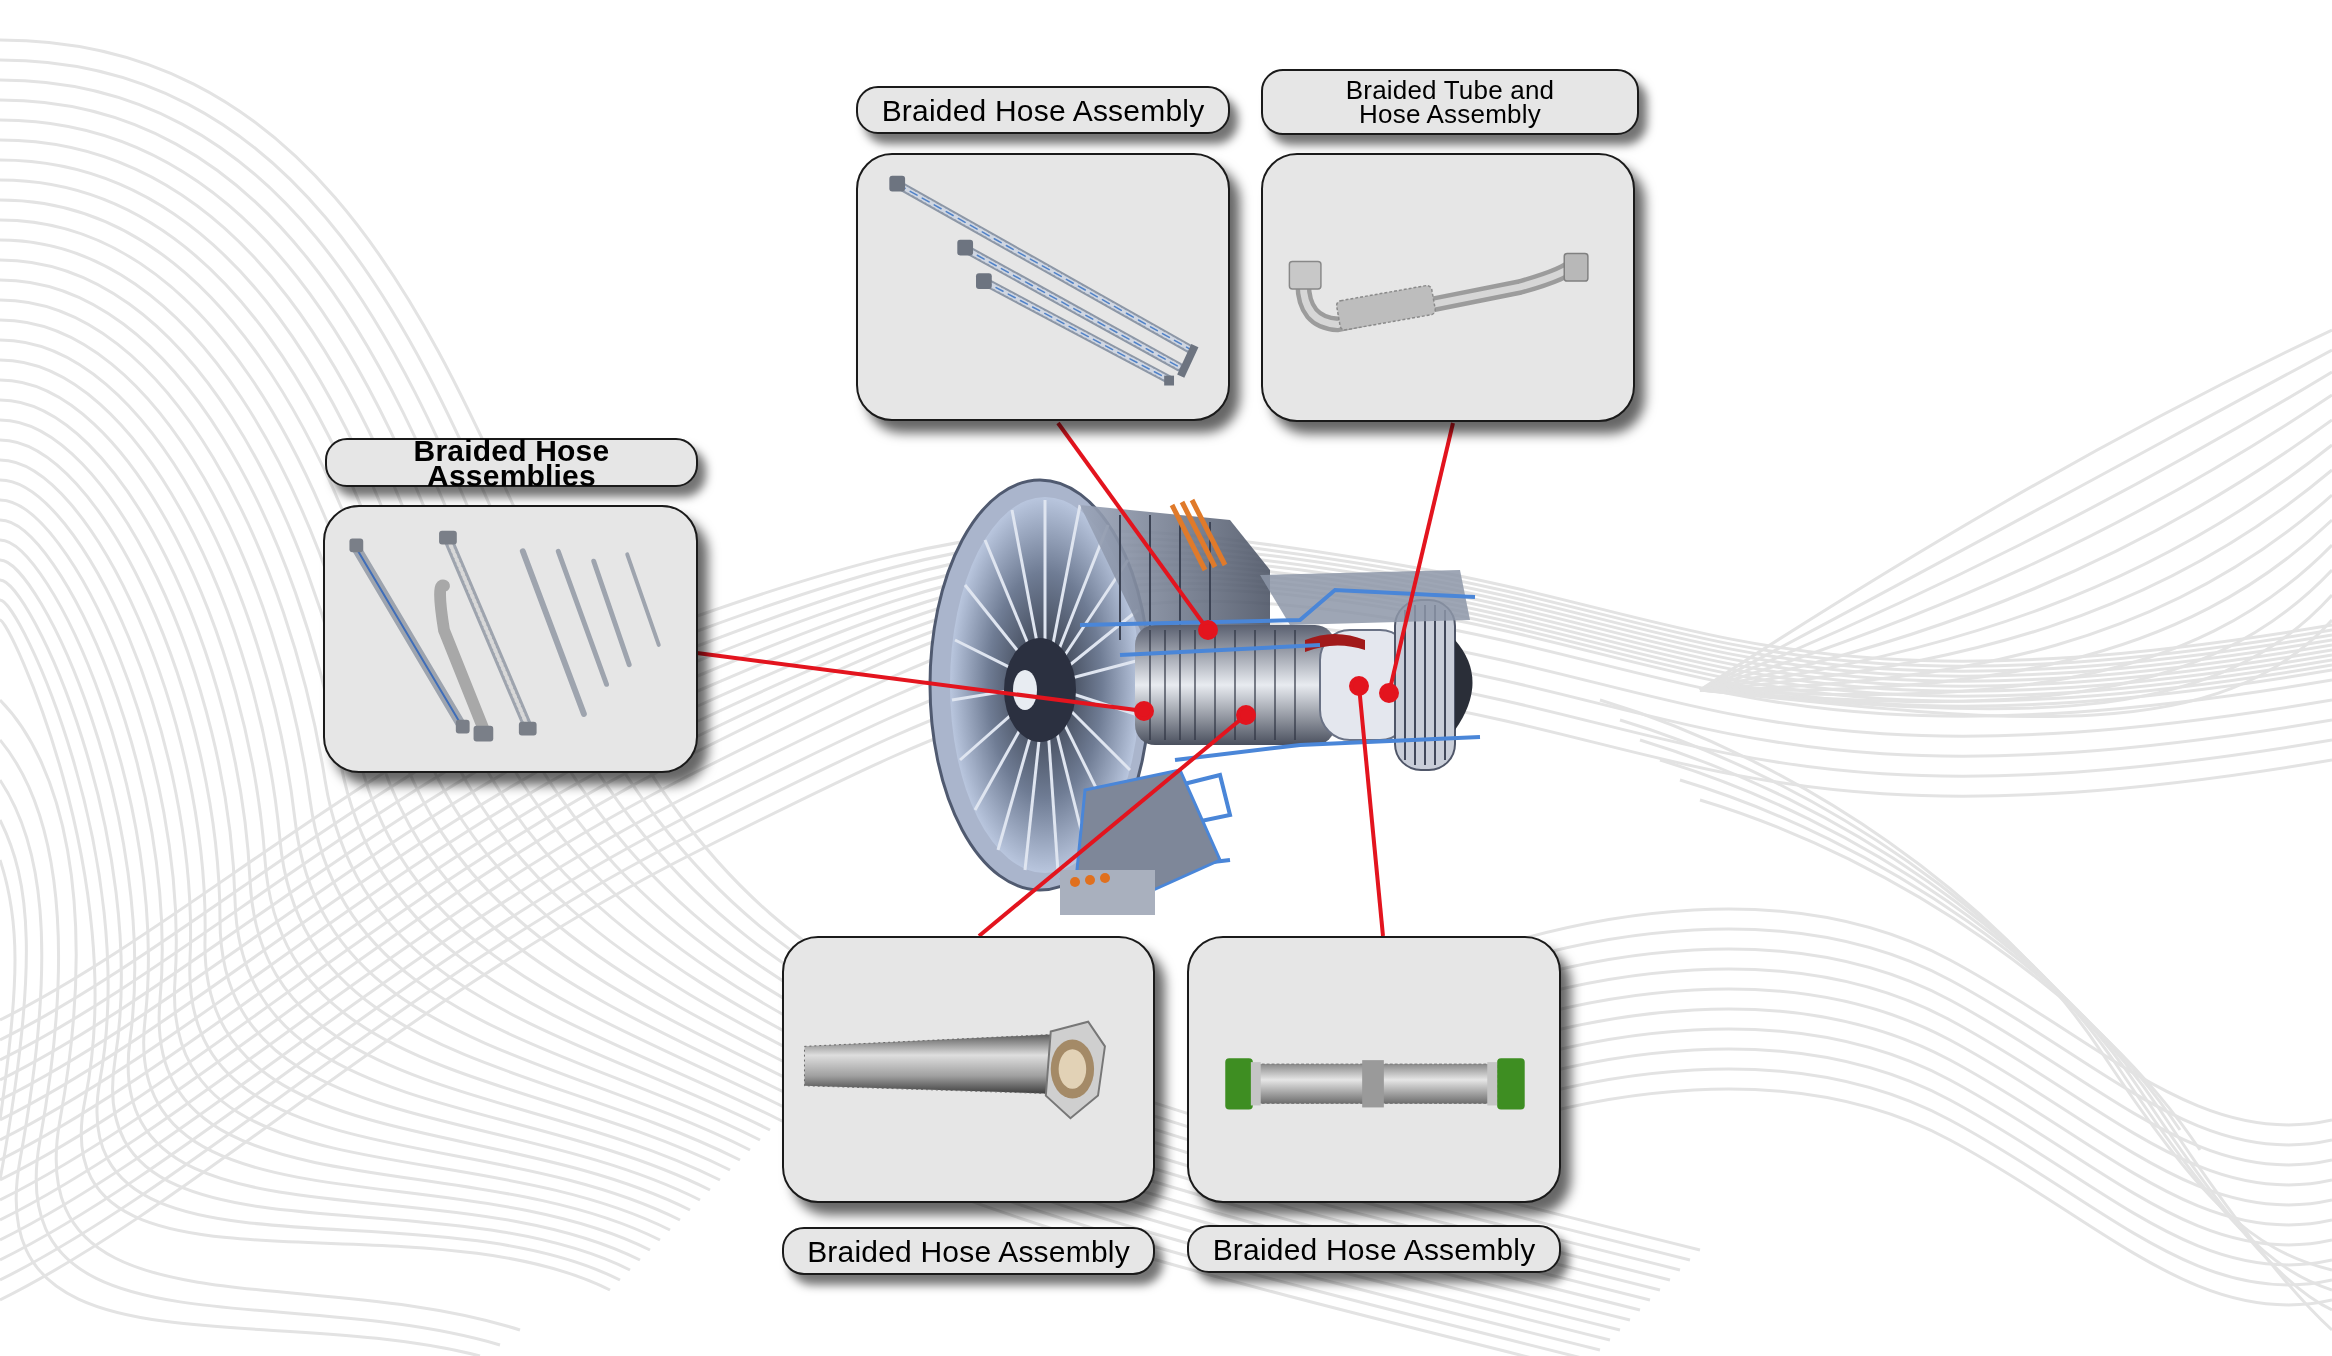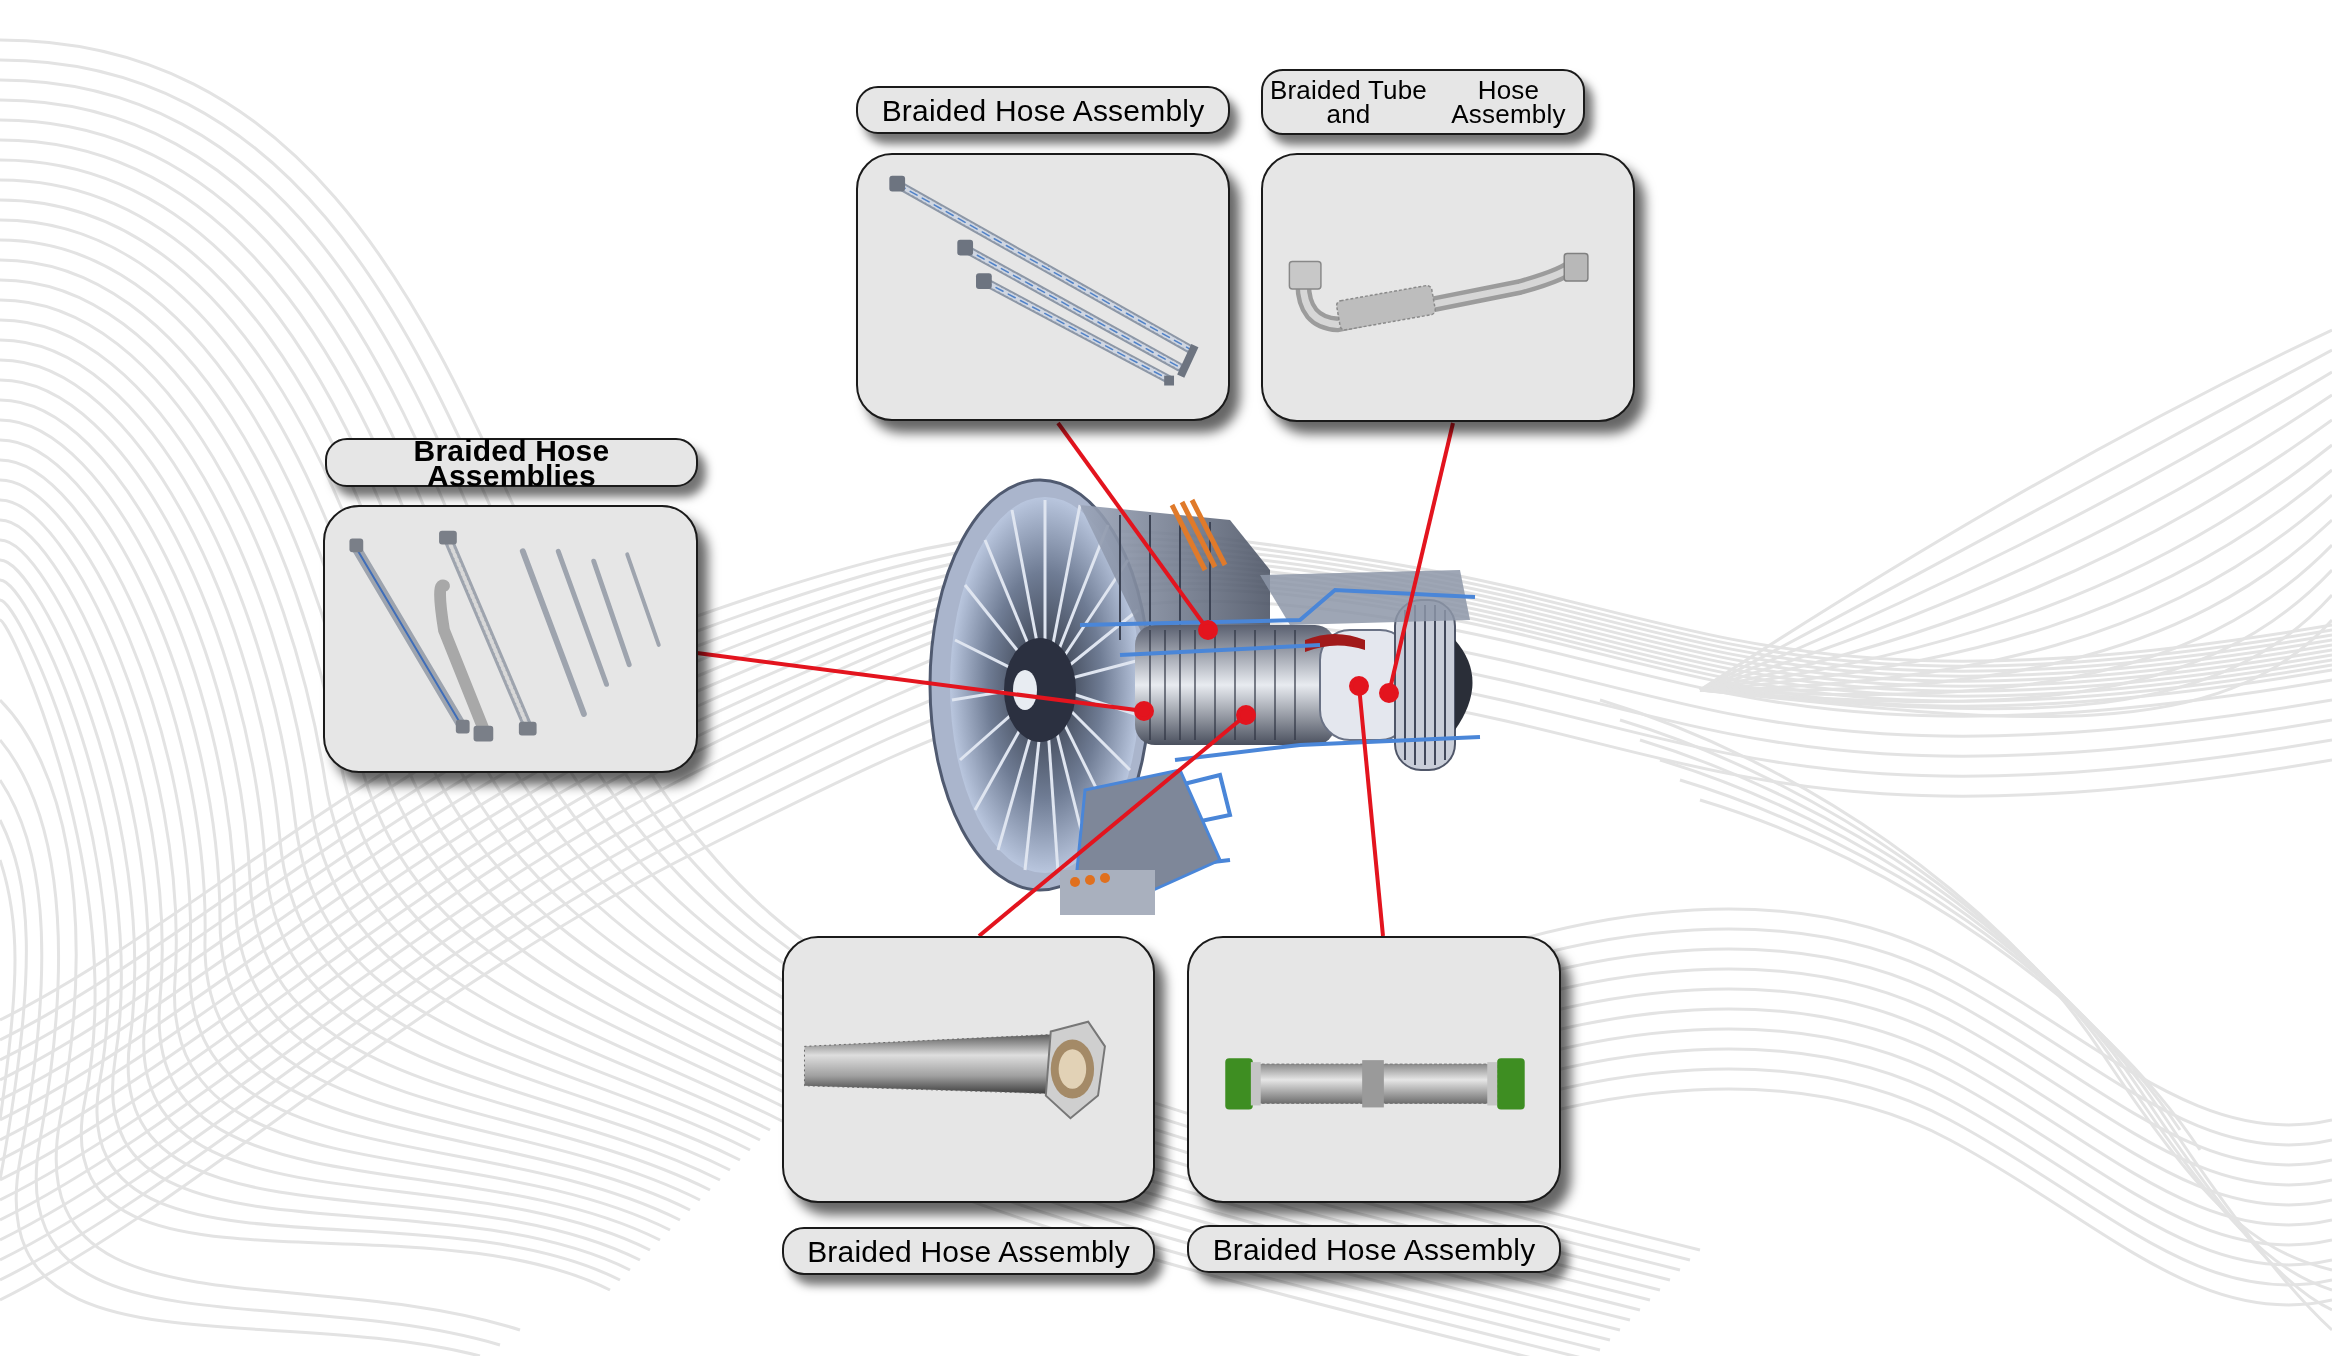--- a/index.html
+++ b/index.html
@@ -256,21 +256,21 @@
     <g fill="#6d7480">
       <rect x="31" y="21" width="16" height="16" rx="3"></rect>
       <rect x="100" y="86" width="16" height="16" rx="3"></rect>
       <rect x="119" y="120" width="16" height="16" rx="3"></rect>
       <rect x="330" y="192" width="8" height="34" transform="rotate(25 334 209)"></rect>
       <rect x="310" y="224" width="10" height="10"></rect>
     </g>
   </svg>
 </div>
 
-<div class="label two-line" style="left:1261px; top:69px; width:324px; height:66px; ">
+<div class="label two-line" style="left:1261px; top:69px; width:378px; height:66px; flex-direction:column;">
   <span>Braided Tube and</span>
   <span>Hose Assembly</span>
 </div>
 <div class="panel" style="left:1261px; top:153px; width:374px; height:269px;">
   <svg viewBox="0 0 374 269">
     <path d="M40 130 Q40 170 75 172 L170 152 L260 134 Q310 120 315 110" fill="none" stroke="#9c9c9c" stroke-width="16" stroke-linecap="round"></path>
     <path d="M40 130 Q40 170 75 172 L170 152 L260 134 Q310 120 315 110" fill="none" stroke="#d6d6d6" stroke-width="7" stroke-linecap="round"></path>
     <rect x="75" y="140" width="98" height="30" rx="5" fill="#bdbdbd" transform="rotate(-10 124 155)"></rect>
     <rect x="75" y="140" width="98" height="30" rx="5" fill="none" stroke="#8a8a8a" stroke-width="1.5" stroke-dasharray="3 2" transform="rotate(-10 124 155)"></rect>
     <rect x="26" y="108" width="32" height="28" rx="3" fill="#c8c8c8" stroke="#888" stroke-width="1.5"></rect>

